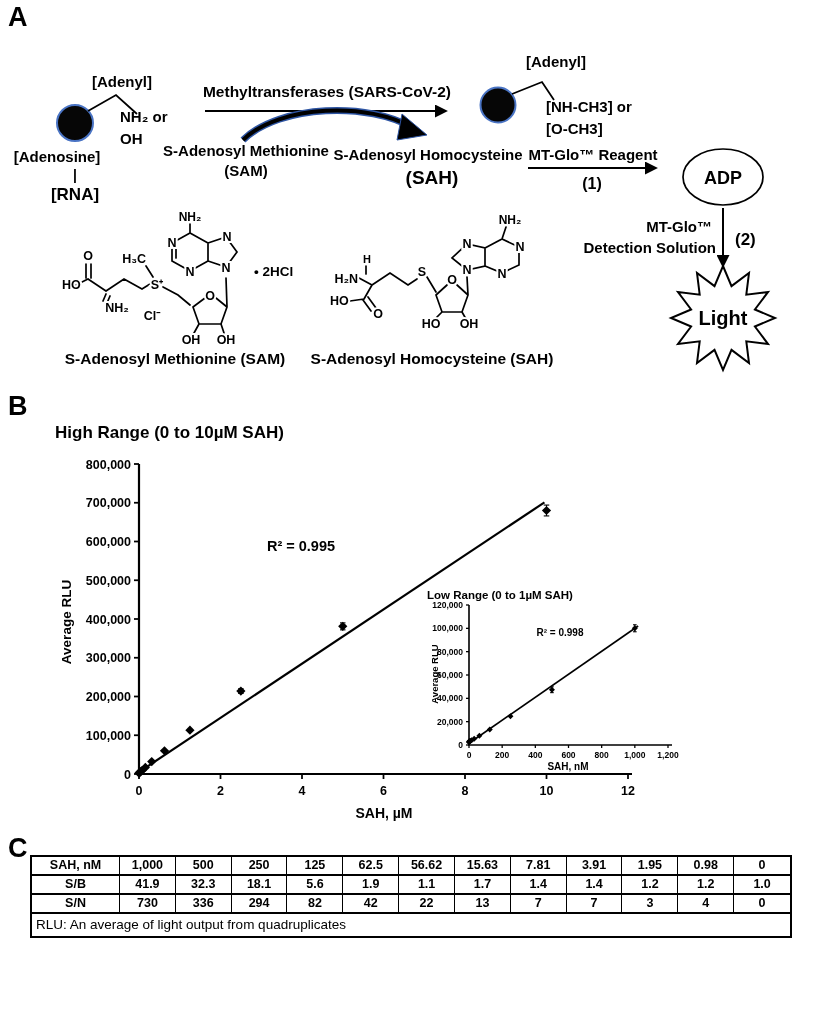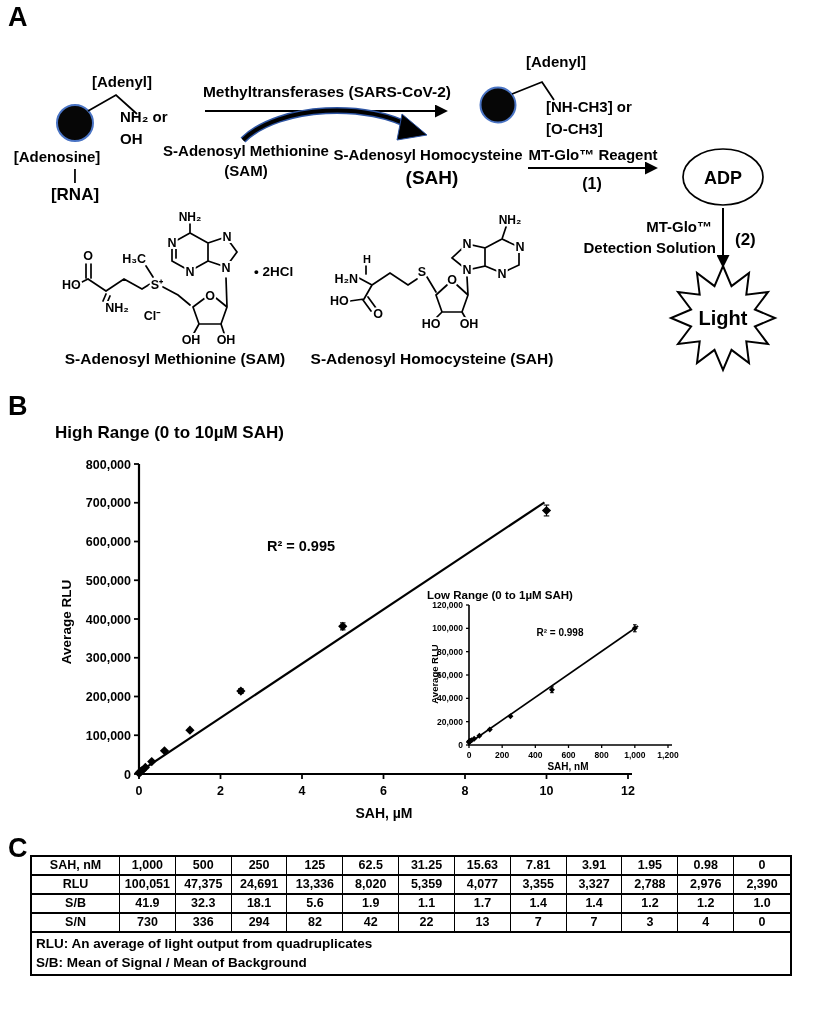--- a/index.html
+++ b/index.html
@@ -9,21 +9,21 @@
   svg{position:absolute;left:0;font-family:"Liberation Sans",sans-serif;}
   svg text{font-weight:700;fill:#000;}
   .atom{paint-order:stroke fill;stroke:#fff;stroke-width:4px;}
   #panelC{position:absolute;left:30px;top:855px;width:762px;box-sizing:border-box;
           border:2.5px solid #000;background:#fff;}
   .pc-row{display:grid;grid-template-columns:88px repeat(12,1fr);}
   .pc-cell{height:17px;line-height:17px;font-size:12.5px;font-weight:700;text-align:center;
            border-bottom:2px solid #000;border-right:1.5px solid #000;white-space:nowrap;overflow:hidden;}
   .pc-cell:last-child{border-right:none;}
   .pc-notes{padding:1px 4px 2px 4px;}
-  .pc-note{font-size:13.5px;font-weight:700;line-height:19.2px;text-align:left;white-space:nowrap;}
+  .pc-note{font-size:13.5px;font-weight:400;line-height:19.2px;text-align:left;white-space:nowrap;}
 </style>
 </head>
 <body>
 
 <div class="page">
 
   <div class="panel-label" style="left:8px;top:2px;">A</div>
   <div class="panel-label" style="left:8px;top:391px;">B</div>
   <div class="panel-label" style="left:8px;top:833px;">C</div>
 
@@ -230,42 +230,27 @@
     </svg>
 
   <div id="panelC">
       <div class="pc-row">
         <div class="pc-cell">SAH, nM</div>
         <div class="pc-cell">1,000</div>
         <div class="pc-cell">500</div>
         <div class="pc-cell">250</div>
         <div class="pc-cell">125</div>
         <div class="pc-cell">62.5</div>
-        <div class="pc-cell">31.25</div>
+        <div class="pc-cell">56.62</div>
         <div class="pc-cell">15.63</div>
         <div class="pc-cell">7.81</div>
         <div class="pc-cell">3.91</div>
         <div class="pc-cell">1.95</div>
         <div class="pc-cell">0.98</div>
         <div class="pc-cell">0</div>
-      </div>
-      <div class="pc-row">
-        <div class="pc-cell">RLU</div>
-        <div class="pc-cell">100,051</div>
-        <div class="pc-cell">47,375</div>
-        <div class="pc-cell">24,691</div>
-        <div class="pc-cell">13,336</div>
-        <div class="pc-cell">8,020</div>
-        <div class="pc-cell">5,359</div>
-        <div class="pc-cell">4,077</div>
-        <div class="pc-cell">3,355</div>
-        <div class="pc-cell">3,327</div>
-        <div class="pc-cell">2,788</div>
-        <div class="pc-cell">2,976</div>
-        <div class="pc-cell">2,390</div>
       </div>
       <div class="pc-row">
         <div class="pc-cell">S/B</div>
         <div class="pc-cell">41.9</div>
         <div class="pc-cell">32.3</div>
         <div class="pc-cell">18.1</div>
         <div class="pc-cell">5.6</div>
         <div class="pc-cell">1.9</div>
         <div class="pc-cell">1.1</div>
         <div class="pc-cell">1.7</div>
@@ -285,17 +270,16 @@
         <div class="pc-cell">22</div>
         <div class="pc-cell">13</div>
         <div class="pc-cell">7</div>
         <div class="pc-cell">7</div>
         <div class="pc-cell">3</div>
         <div class="pc-cell">4</div>
         <div class="pc-cell">0</div>
       </div>
       <div class="pc-notes">
         <div class="pc-note">RLU: An average of light output from quadruplicates</div>
-        <div class="pc-note">S/B: Mean of Signal / Mean of Background</div>
       </div>
     </div>
 
 </div>
 
 </body></html>

